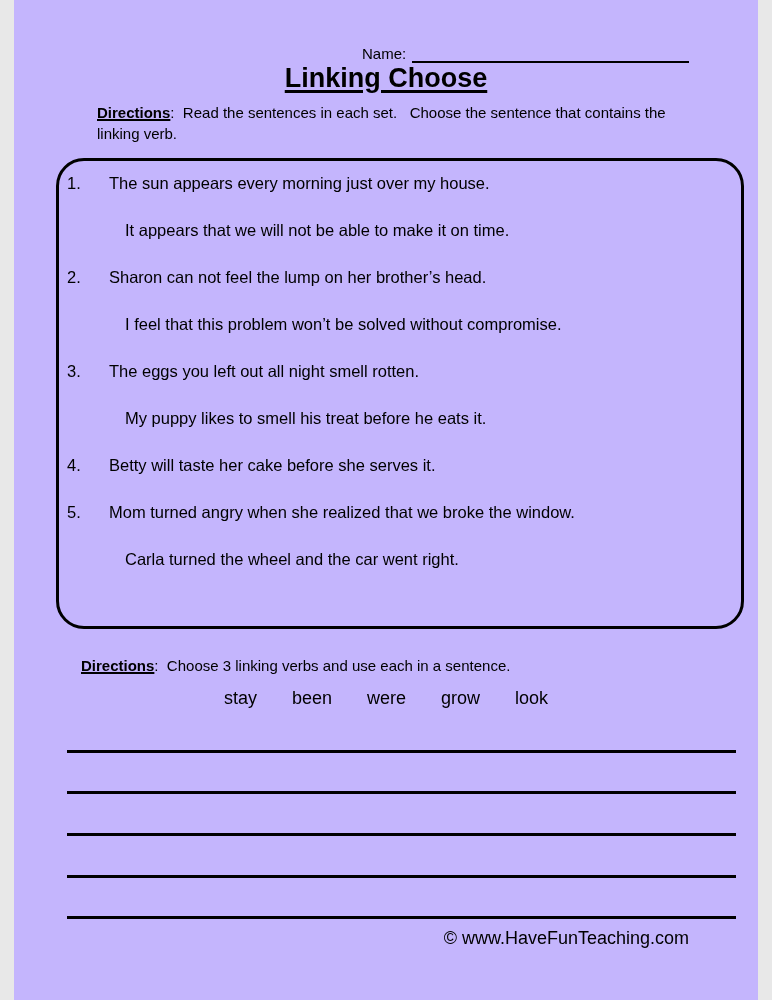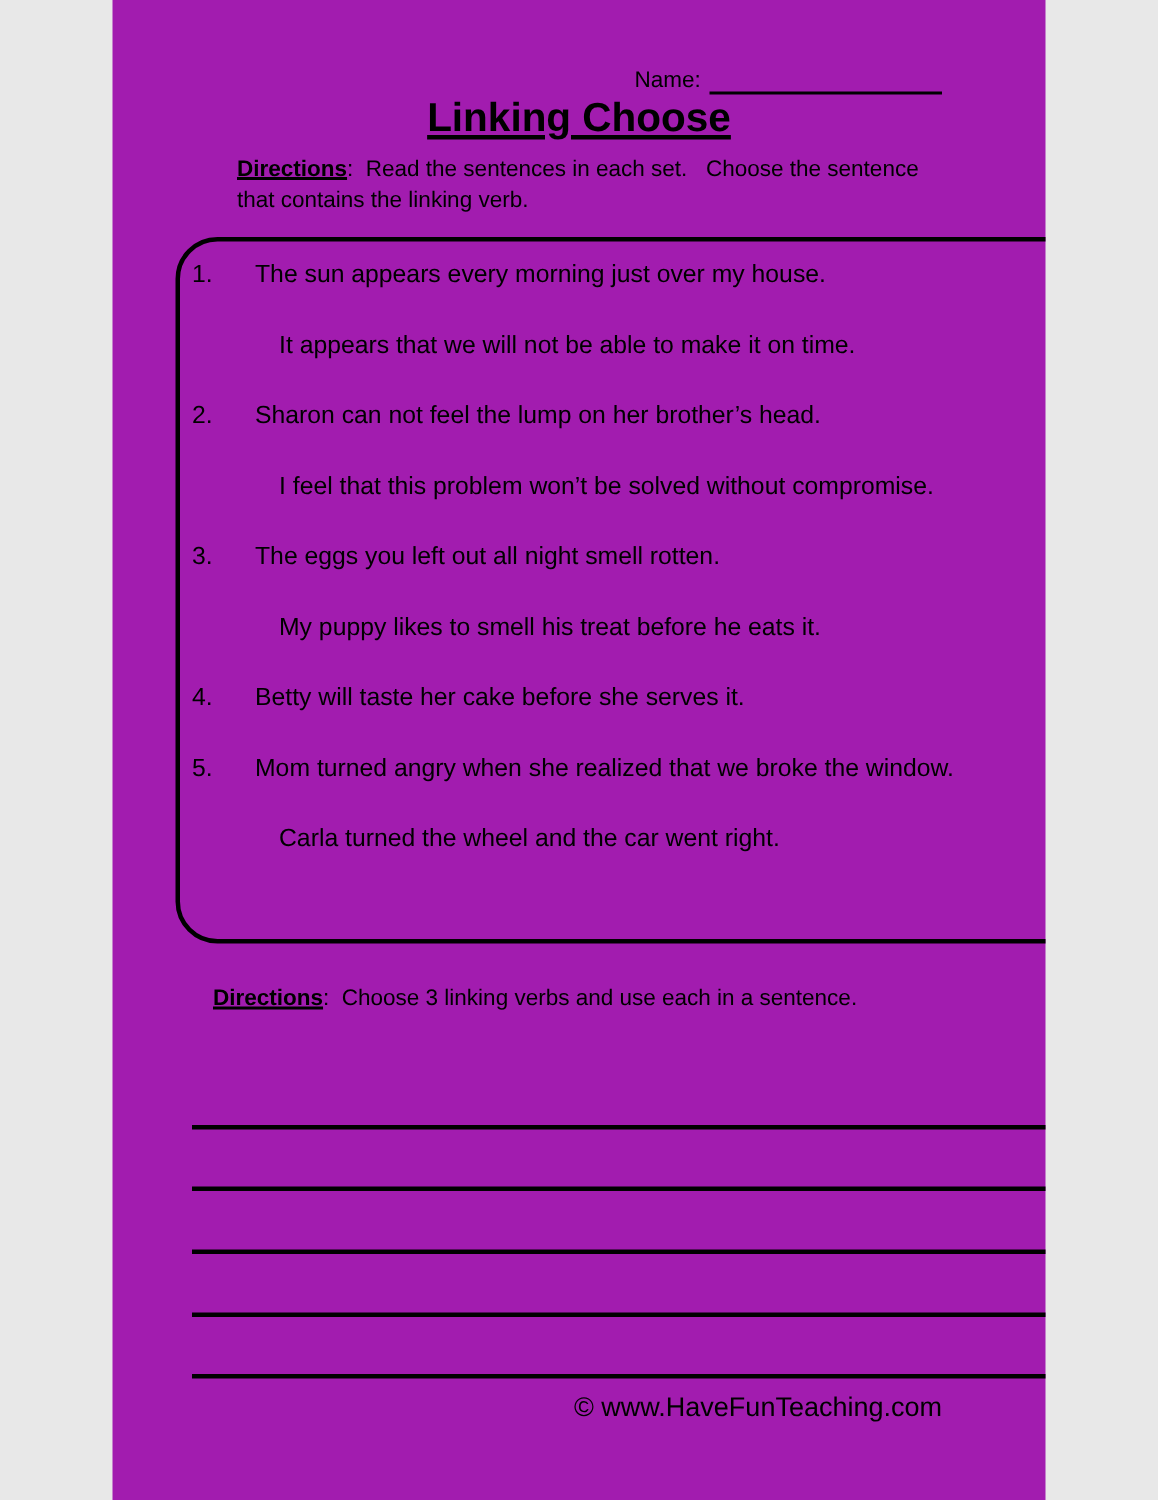--- a/index.html
+++ b/index.html
@@ -1,24 +1,24 @@
 <!DOCTYPE html>
 <html><head>
 <meta charset="utf-8">
 <style>
   * { margin: 0; padding: 0; box-sizing: border-box; }
   html, body { background: #e8e8e8; }
   body { font-family: "Liberation Sans", sans-serif; }
 
   .page {
     position: relative;
-    width: 622px;
+    width: 744px;
     height: 1000px;
     margin: 0 auto;
-    background: #a21caf;
+    background: #c4b5fd;
     color: #000000;
     overflow: hidden;
     text-decoration: underline;
   }
 
   
   .name-row {
     position: absolute;
     top: 45px; left: 348px; right: 69px;
     display: flex;
@@ -178,20 +178,27 @@
         <span class="sent">Carla turned the wheel and the car went right.</span>
       </div>
     </div>
 
   </div>
 
   <div class="directions directions-2">
     <span class="directions-label">Directions</span><span class="directions-text">:  Choose 3 linking verbs and use each in a sentence.</span>
   </div>
 
+  <div class="word-bank">
+    <span class="word">stay</span>
+    <span class="word">been</span>
+    <span class="word">were</span>
+    <span class="word">grow</span>
+    <span class="word">look</span>
+  </div>
 
   <div class="writing-line" style="top:750px"></div>
   <div class="writing-line" style="top:791px"></div>
   <div class="writing-line" style="top:833px"></div>
   <div class="writing-line" style="top:875px"></div>
   <div class="writing-line" style="top:916px"></div>
 
   <div class="footer-credit">© www.HaveFunTeaching.com</div>
 
 </div>

